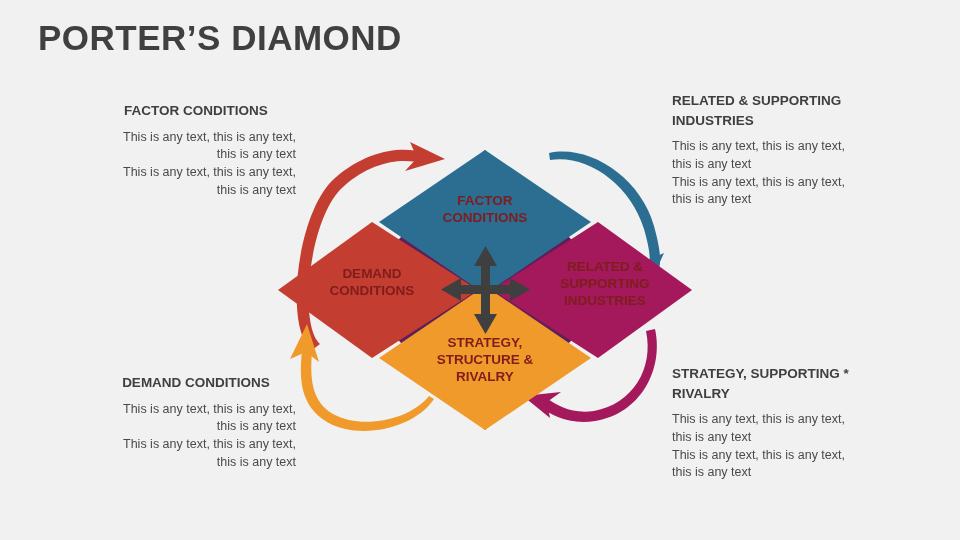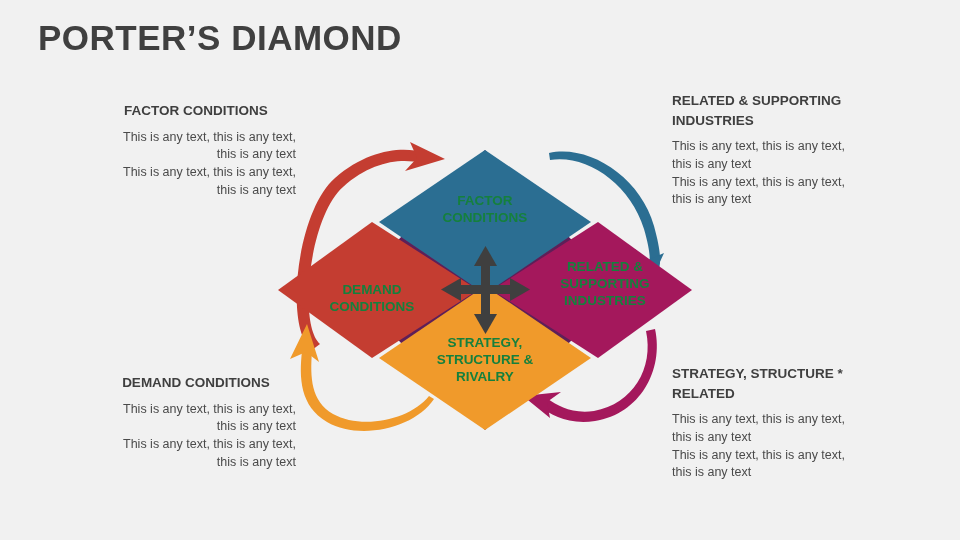--- a/index.html
+++ b/index.html
@@ -60,30 +60,30 @@
 
   
   #diagram {
     position: absolute;
     left: 0; top: 0;
     width: 960px; height: 540px;
   }
 
   .dlabel {
     position: absolute;
-    color: #15803d;
+    color: #7f1d1d;
     font-weight: bold;
     font-size: 13.5px;
     line-height: 1.26;
     text-align: center;
     white-space: pre-line;
     pointer-events: none;
   }
   #label-factor   { left: 405px; top: 192px; width: 160px; }
-  #label-demand   { left: 292px; top: 265px; width: 160px; margin-top: 16px; }
+  #label-demand   { left: 292px; top: 265px; width: 160px; }
   #label-related  { left: 520px; top: 258px; width: 170px; }
   #label-strategy { left: 405px; top: 334px; width: 160px; }
 </style>
 </head>
 <body>
 
 <div id="slide">
 
   <div id="slide-title">PORTER’S DIAMOND</div>
 
@@ -180,20 +180,20 @@
 
   <div class="callout left" id="callout-demand">
     <div class="callout-title">DEMAND CONDITIONS</div>
     <div class="callout-body">This is any text, this is any text,
 this is any text
 This is any text, this is any text,
 this is any text</div>
   </div>
 
   <div class="callout right" id="callout-strategy">
-    <div class="callout-title">STRATEGY, STRUCTURE * RELATED</div>
+    <div class="callout-title">STRATEGY, SUPPORTING * RIVALRY</div>
     <div class="callout-body">This is any text, this is any text,
 this is any text
 This is any text, this is any text,
 this is any text</div>
   </div>
 
 </div>
 
 </body></html>

